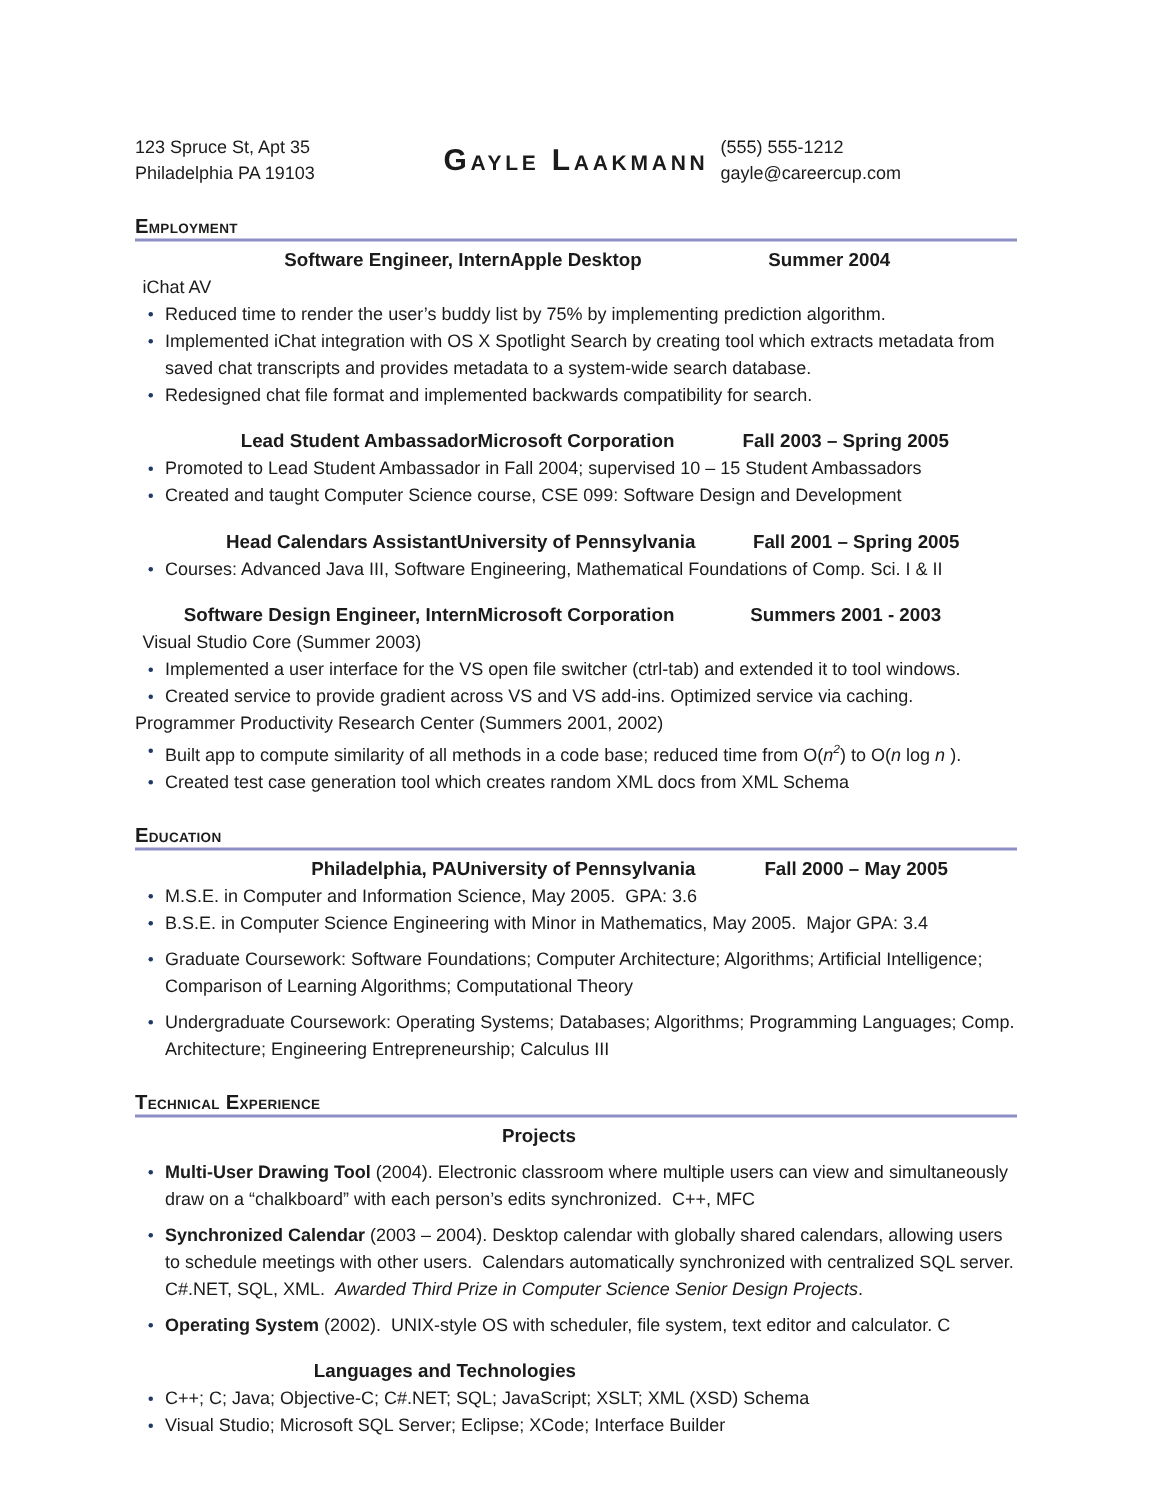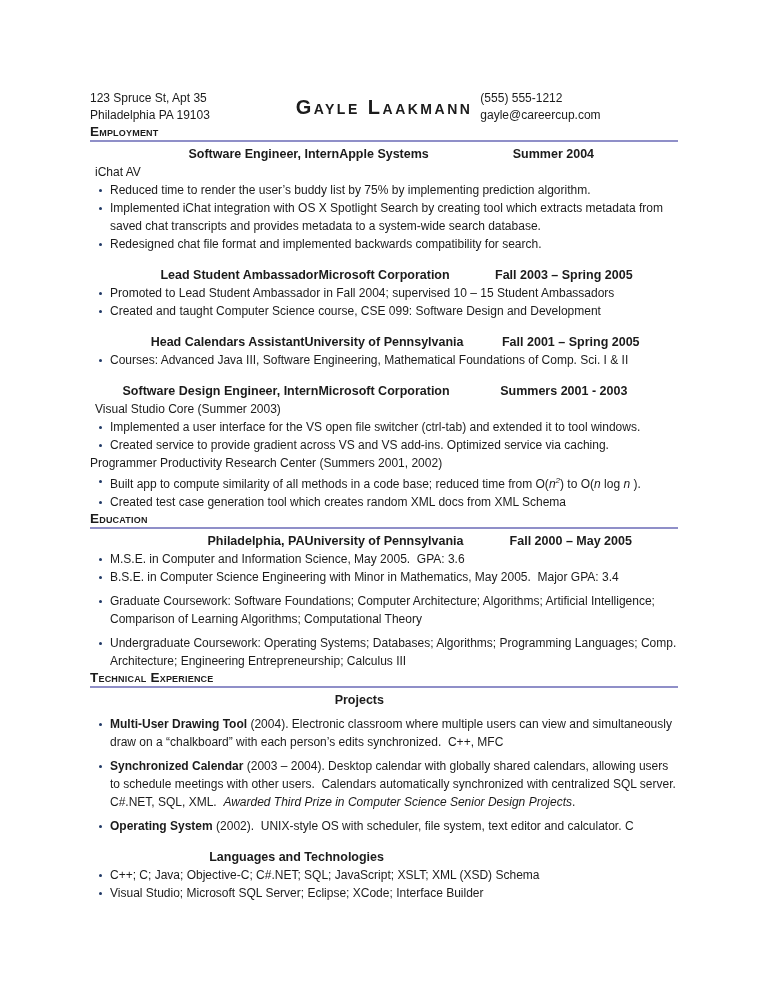--- a/index.html
+++ b/index.html
@@ -33,21 +33,21 @@
   .name{
     font-size:20px;
     font-weight:bold;
     font-variant:small-caps;
     letter-spacing:2.5px;
     white-space:nowrap;
     text-align:center;
     padding:0 8px;
   }
   
-  .section{}
+  .section{margin-top:19px;}
   .section-title{
     font-weight:bold;
     font-variant:small-caps;
     font-size:13.5px;
     letter-spacing:0.2px;
     line-height:15px;
   }
   .rule{
     height:0;
     border-bottom:2px solid var(--accent);
@@ -107,21 +107,21 @@
       <div>gayle@careercup.com</div>
     </div>
   </header>
   <main id="sections">
       <section class="section">
         <div class="section-title">Employment</div>
         <div class="rule"></div>
         <div class="entry">
           <div class="entry-row">
             <span class="cell left">Software Engineer, Intern</span>
-            <span class="cell center">Apple Systems</span>
+            <span class="cell center">Apple Desktop</span>
             <span class="cell right">Summer 2004</span>
           </div>
           <div class="subheading">iChat AV</div>
           <div class="bullet"><span class="dot"></span><span class="btext"><span class="seg">Reduced time to render the user’s buddy list by 75% by implementing prediction algorithm.</span></span></div>
           <div class="bullet"><span class="dot"></span><span class="btext"><span class="seg">Implemented iChat integration with OS X Spotlight Search by creating tool which extracts metadata from saved chat transcripts and provides metadata to a system-wide search database.</span></span></div>
           <div class="bullet"><span class="dot"></span><span class="btext"><span class="seg">Redesigned chat file format and implemented backwards compatibility for search.</span></span></div>
         </div>
         <div class="entry">
           <div class="entry-row">
             <span class="cell left">Lead Student Ambassador</span>

